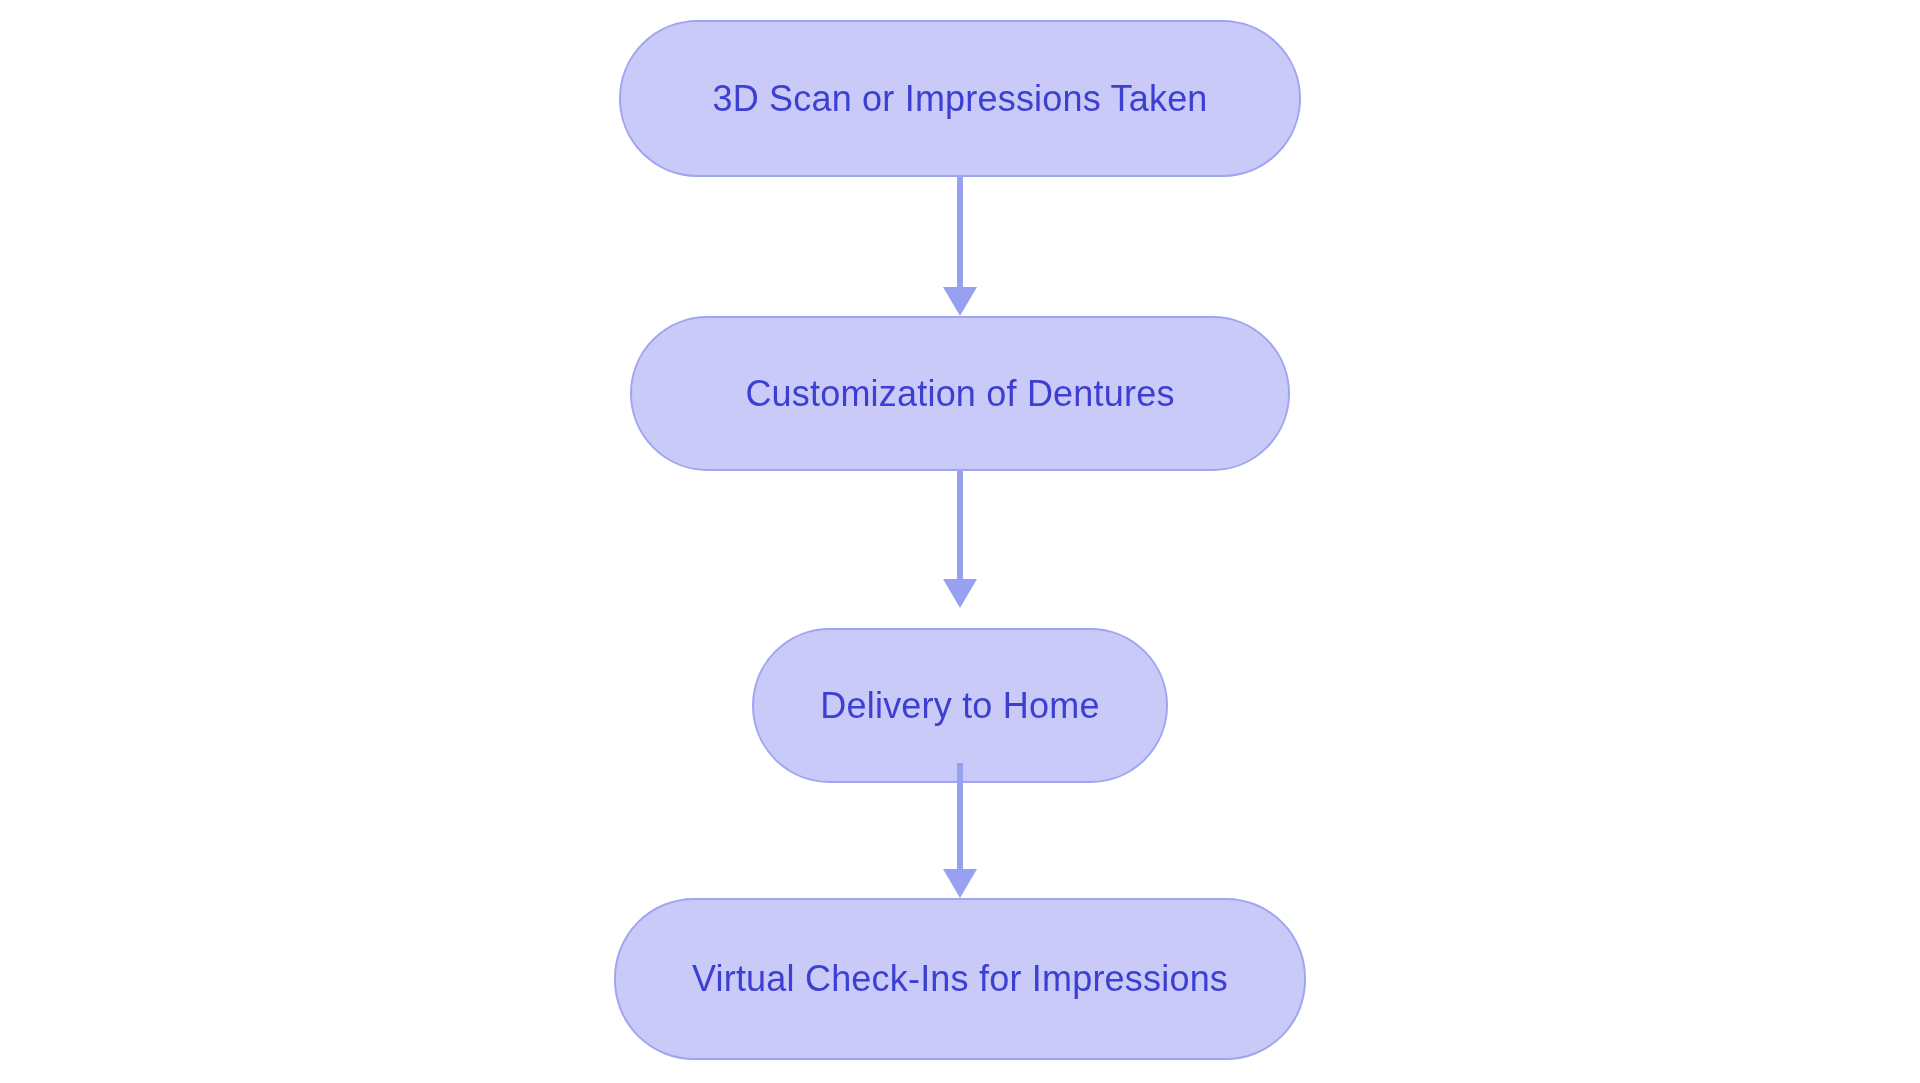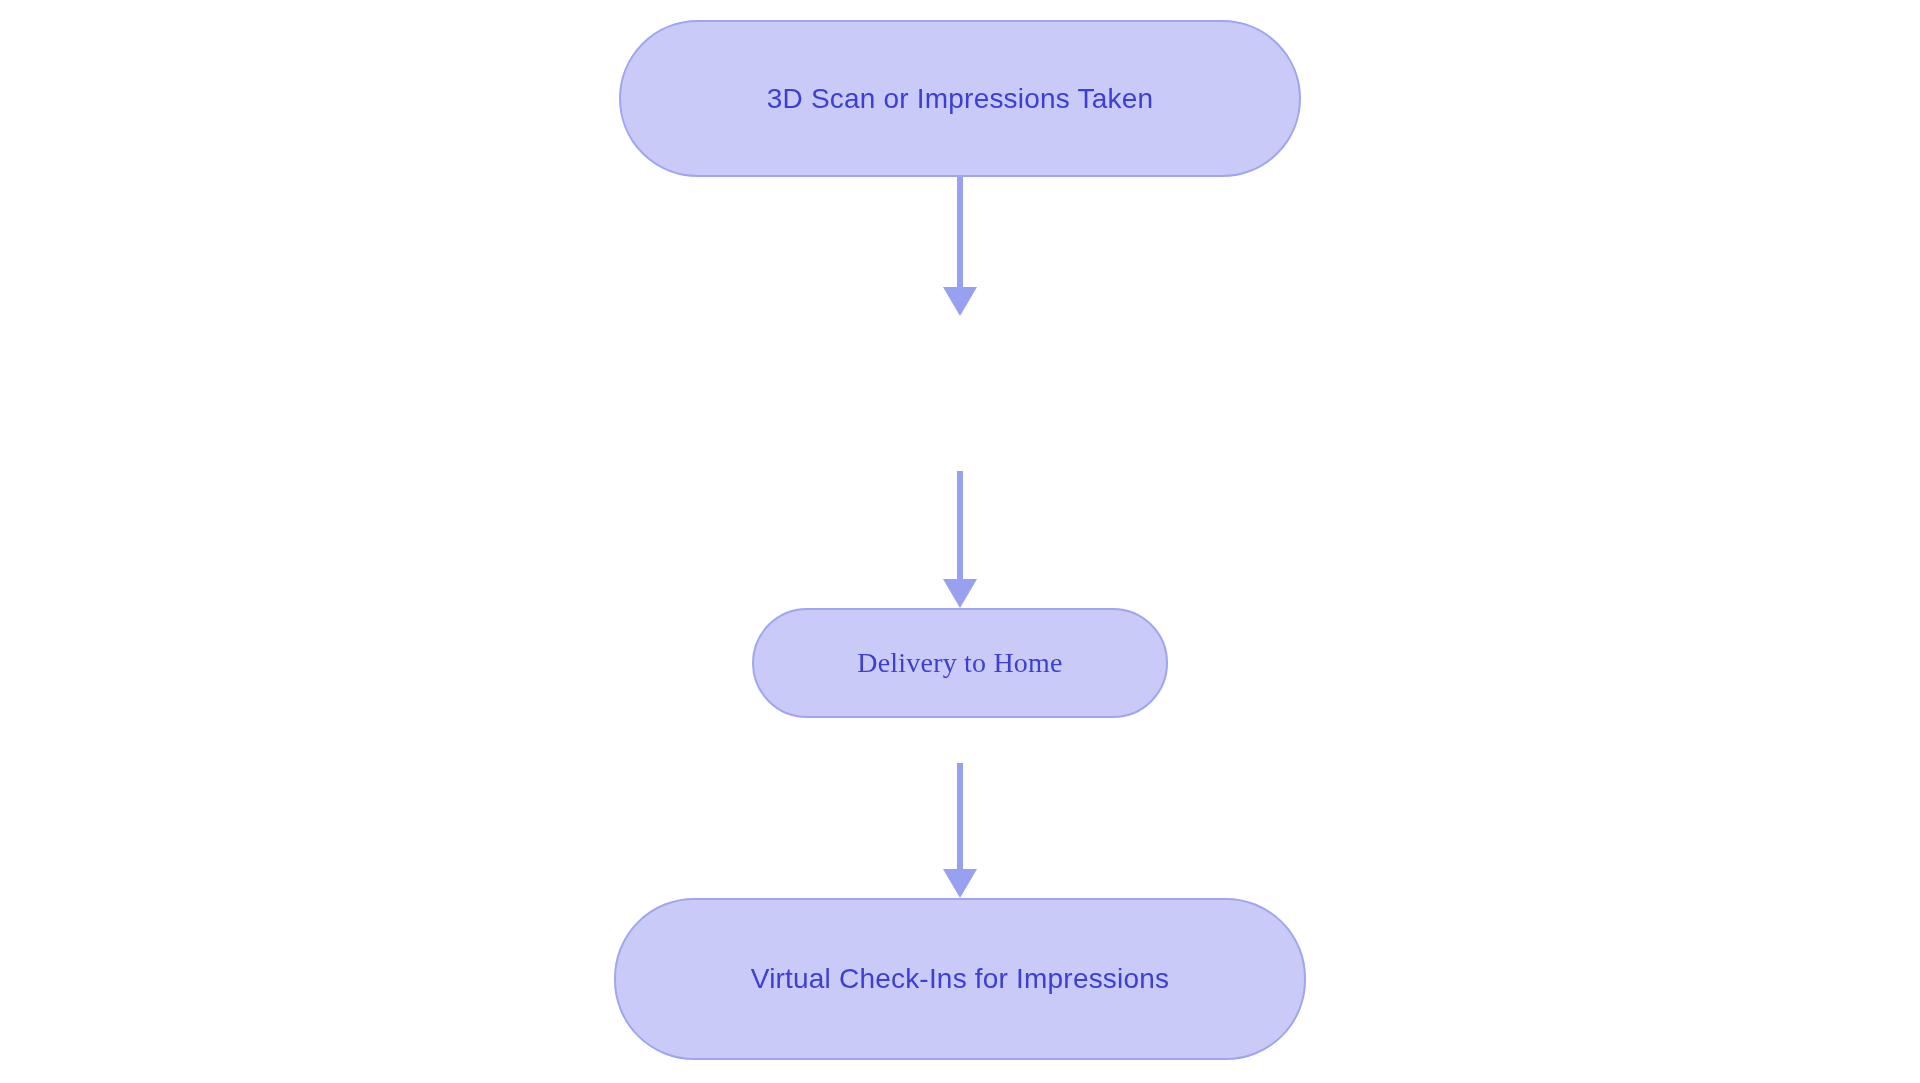--- a/index.html
+++ b/index.html
@@ -24,29 +24,29 @@
     background: var(--node-fill, #c9caf8);
     border: 2px solid var(--node-border, #9fa5f1);
     border-radius: 80px;
     display: flex;
     align-items: center;
     justify-content: center;
     box-sizing: border-box;
   }
   .node-label {
     color: var(--node-text, #3c3fd1);
-    font-size: 28px;
+    font-size: 36px;
     font-weight: 400;
     letter-spacing: 0.2px;
     white-space: nowrap;
     text-align: right;
   }
   .node1 { top: 20px;  width: 682px; height: 157px; }
   .node2 { top: 316px; width: 660px; height: 155px; }
-  .node3 { top: 608px; width: 416px; height: 110px; font-family: Liberation Serif, serif; }
+  .node3 { top: 628px; width: 416px; height: 155px; }
   .node4 { top: 898px; width: 692px; height: 162px; }
 
   .edge {
     position: absolute;
     left: 50%;
     width: 6px;
     margin-left: -3px;
     background: var(--arrow, #97a0f1);
   }
   .edge1 { top: 177px; height: 111px; }
@@ -71,20 +71,23 @@
 <div class="canvas">
 
   <div class="node node1">
     <span class="node-label">3D Scan or Impressions Taken</span>
   </div>
 
   <div class="edge edge1">
     <span class="arrow-head"></span>
   </div>
 
+  <div class="node node2">
+    <span class="node-label">Customization of Dentures</span>
+  </div>
 
   <div class="edge edge2">
     <span class="arrow-head"></span>
   </div>
 
   <div class="node node3">
     <span class="node-label">Delivery to Home</span>
   </div>
 
   <div class="edge edge3">

